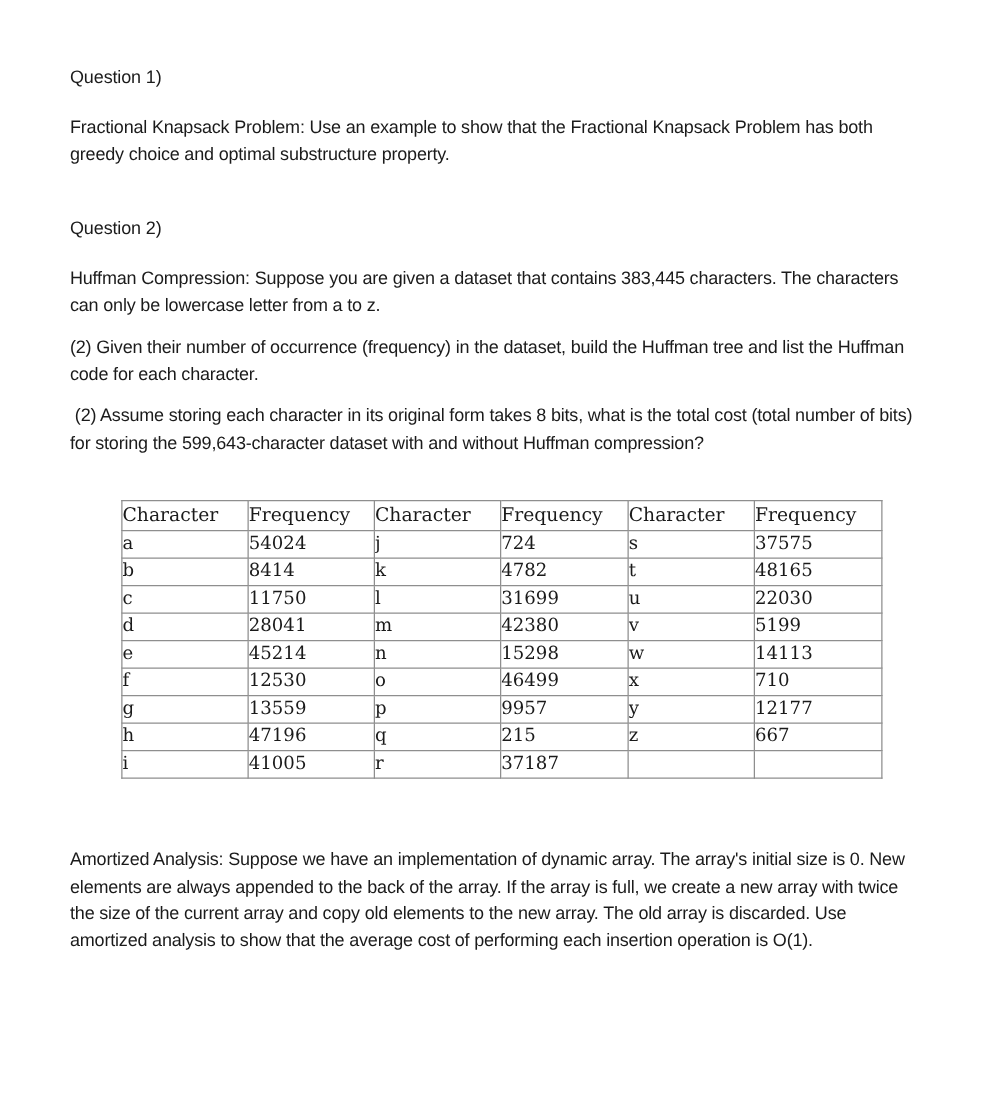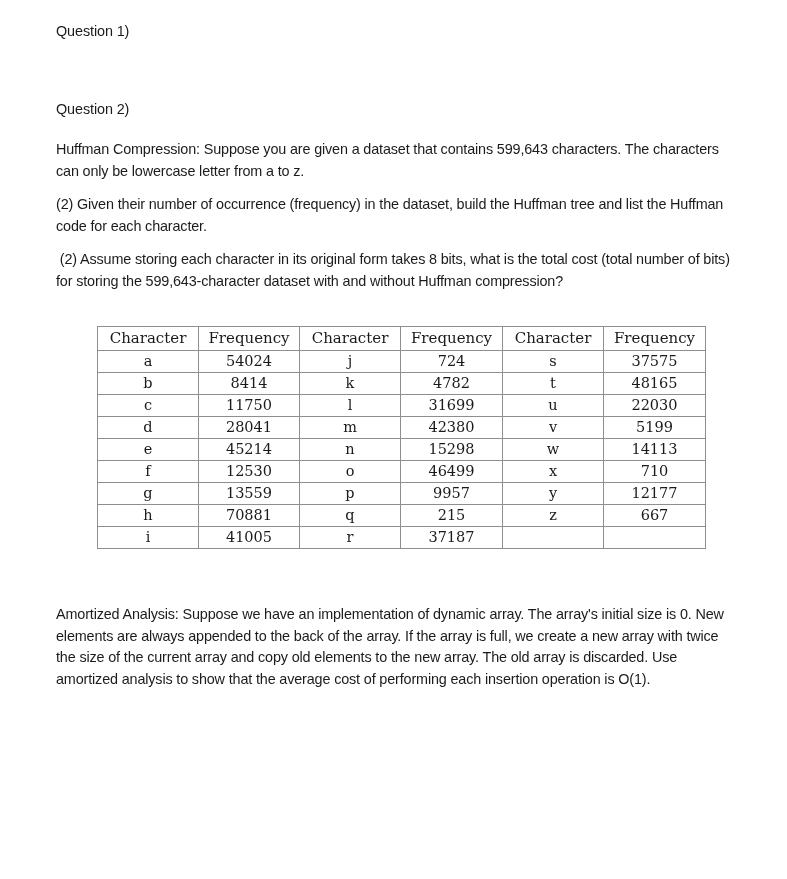--- a/index.html
+++ b/index.html
@@ -16,21 +16,21 @@
     overflow: hidden;
   }
   #page {
     position: absolute;
     left: 0;
     top: 0;
     width: 787px;
     height: 879px;
     background: #ffffff;
     box-sizing: border-box;
-    padding: 21px 56px 0 56px;
+    padding: 52px 56px 0 56px;
   }
   .q-label {
     font-size: 14.4px;
     line-height: 21px;
     color: #1b1b1b;
     margin: 0 0 19px 0;
     letter-spacing: -0.1px;
   }
   .q-para {
     font-size: 14.4px;
@@ -53,21 +53,21 @@
     border-collapse: collapse;
     font-family: "DejaVu Serif", "Liberation Serif", serif;
     font-size: 14.5px;
     color: #1a1a1a;
     table-layout: fixed;
     width: 608px;
   }
   table.freq th,
   table.freq td {
     border: 1px solid #8e8e8e;
-    text-align: center;
+    text-align: left;
     height: 21px;
     padding: 0;
     line-height: 21px;
     font-weight: normal;
     vertical-align: middle;
     overflow: hidden;
     white-space: nowrap;
   }
   table.freq col.c-char { width: 101px; }
   table.freq col.c-freq { width: 101px; }
@@ -83,27 +83,28 @@
 
   .q3-block { margin-top: 55px; }
 </style>
 </head>
 <body>
 
 <div id="page">
 
   <div>
     <p class="q-label">Question 1)</p>
+    <p class="q-para last">Fractional Knapsack Problem: Use an example to show that the Fractional Knapsack Problem has both greedy choice and optimal substructure property.</p>
   </div>
 
   <div class="section-gap"></div>
 
   <div>
     <p class="q-label">Question 2)</p>
-    <p class="q-para">Huffman Compression: Suppose you are given a dataset that contains 599,643 characters. The characters can only be lowercase letter from a to z.</p>
+    <p class="q-para">Huffman Compression: Suppose you are given a dataset that contains 383,445 characters. The characters can only be lowercase letter from a to z.</p>
     <p class="q-para">(2) Given their number of occurrence (frequency) in the dataset, build the Huffman tree and list the Huffman code for each character.</p>
     <p class="q-para last"> (2) Assume storing each character in its original form takes 8 bits, what is the total cost (total number of bits) for storing the 599,643-character dataset with and without Huffman compression?</p>
   </div>
 
   <div class="table-wrap">
     <table class="freq">
       <colgroup>
         <col class="c-char">
           <col class="c-freq">
         <col class="c-char2">
@@ -174,21 +175,21 @@
           <tr>
             <td>g</td>
             <td>13559</td>
             <td>p</td>
             <td>9957</td>
             <td>y</td>
             <td>12177</td>
           </tr>
           <tr>
             <td>h</td>
-            <td>70881</td>
+            <td>47196</td>
             <td>q</td>
             <td>215</td>
             <td>z</td>
             <td>667</td>
           </tr>
           <tr>
             <td>i</td>
             <td>41005</td>
             <td>r</td>
             <td>37187</td>

